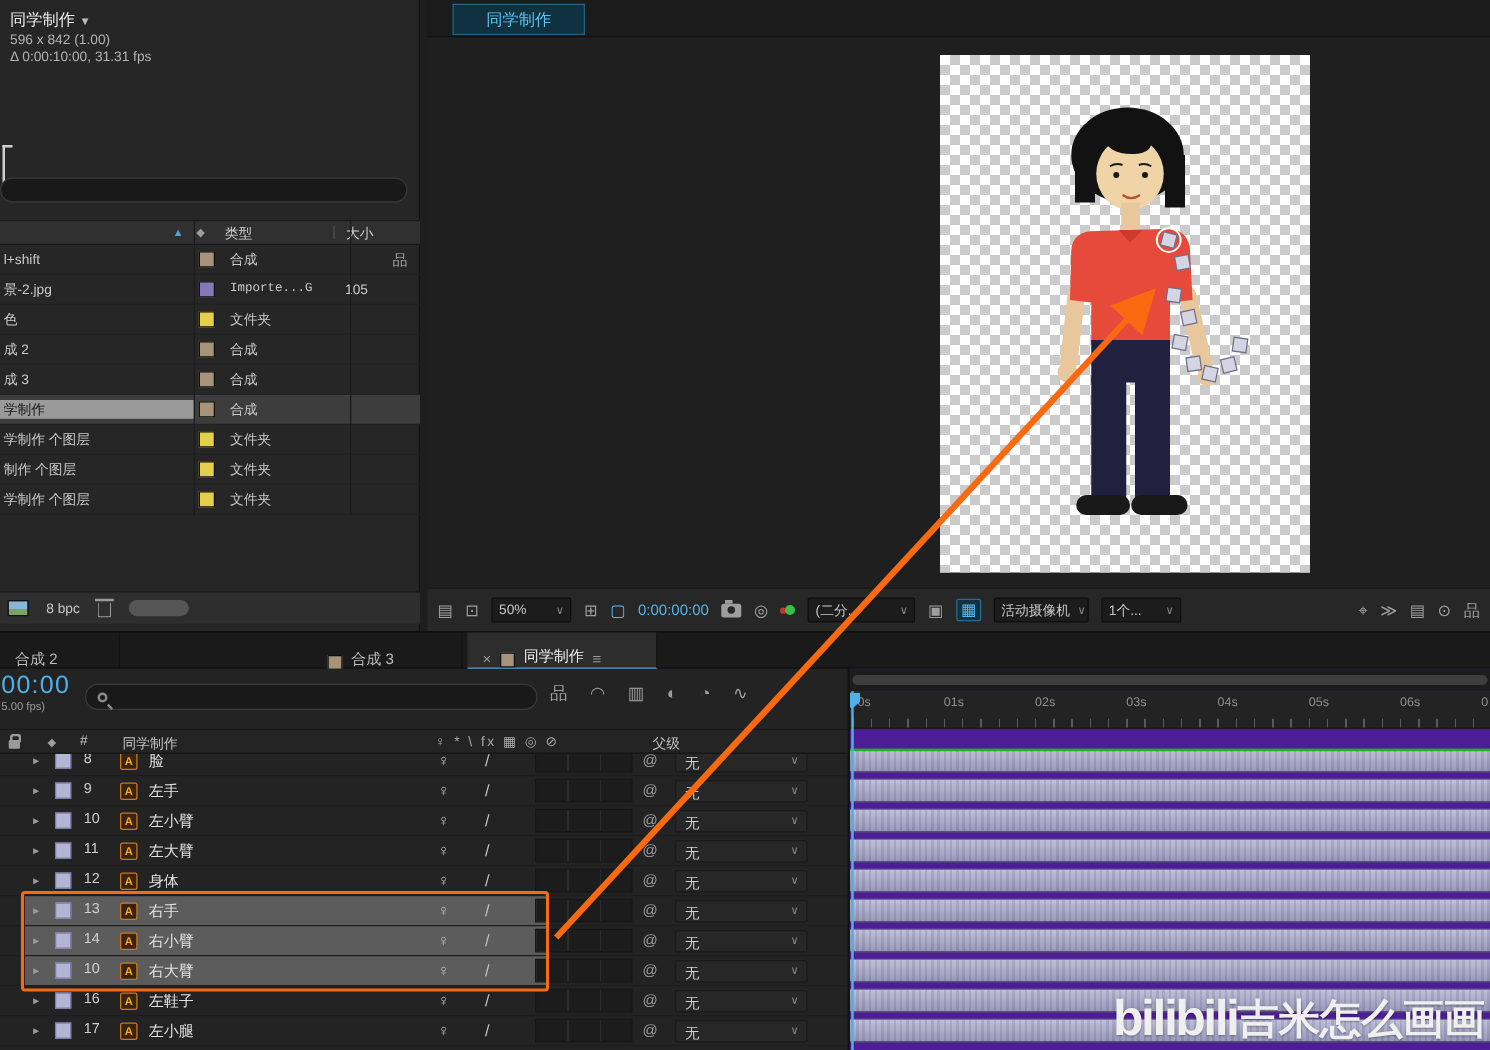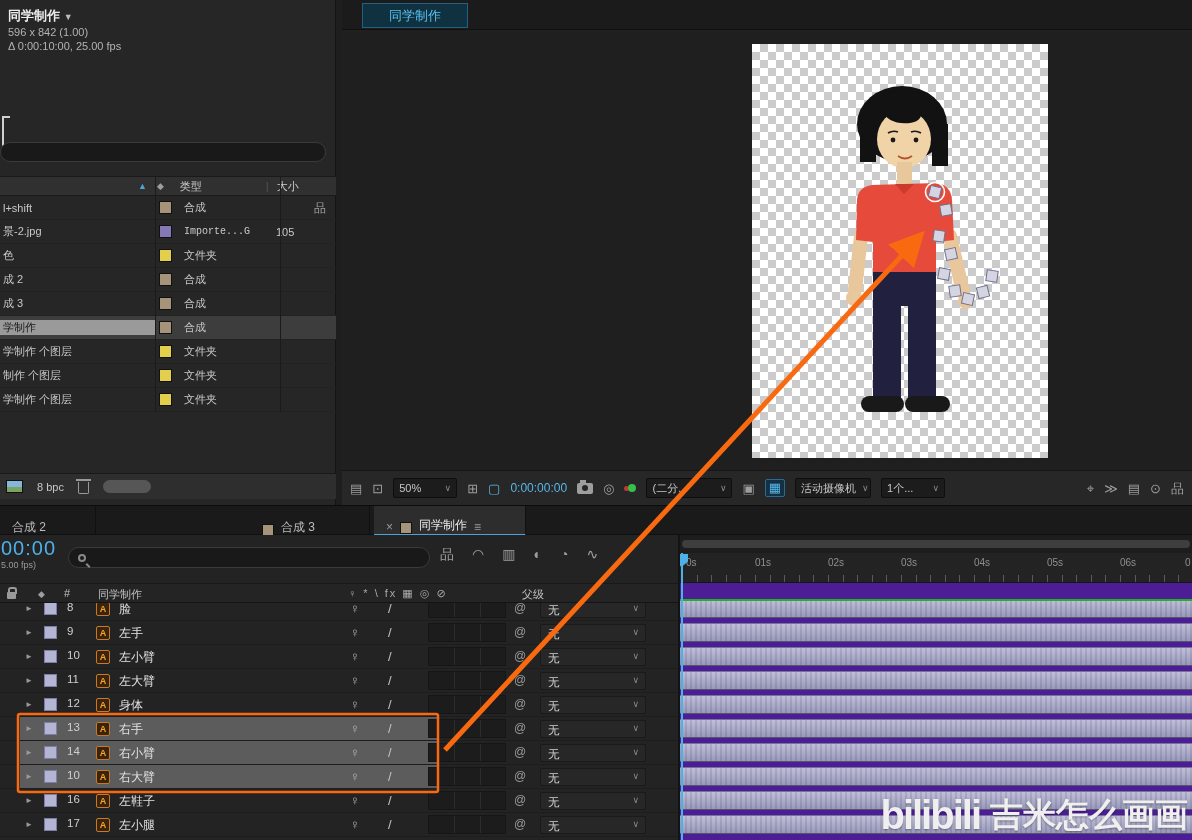--- a/index.html
+++ b/index.html
@@ -3,21 +3,21 @@
 <meta charset="utf-8">
 <style>
   *{margin:0;padding:0;box-sizing:border-box}
   html,body{width:1192px;height:840px;overflow:hidden}
   body{position:relative;background:#1e1e1e;font-family:"Liberation Sans",sans-serif;color:#c8c8c8;font-size:12px}
   .icon{color:#9e9e9e;font-size:13px;line-height:1;display:inline-block}
   .blue{color:#58b6e8}
   
   #project-panel{position:absolute;left:0;top:0;width:336px;height:505px;background:#262626;border-right:1px solid #141414}
   #proj-info{padding:7px 0 0 8px;line-height:1.35}
-  #proj-title{font-size:13px;font-weight:bold;color:#ececec}
+  #proj-title{font-size:13px;font-weight:normal;color:#ececec}
   #proj-sub{font-size:11px;color:#b3b3b3}
   #proj-bracket{position:absolute;left:2px;top:116px;width:8px;height:34px;border-left:2px solid #cfcfcf;border-top:2px solid #cfcfcf;border-bottom:2px solid #cfcfcf}
   #proj-search{position:absolute;left:0;top:142px;width:326px;height:20px;background:#191919;border:1px solid #3a3a3a;border-radius:10px}
   #proj-header{position:absolute;left:0;top:176px;width:336px;height:20px;background:#303030;border-top:1px solid #1a1a1a;border-bottom:1px solid #1a1a1a;display:flex;align-items:center;font-size:11px;color:#cfcfcf}
   .proj-rows{position:absolute;left:0;top:196px;width:336px}
   .proj-row{display:flex;align-items:center;height:24px;font-size:11px;color:#c9c9c9;border-bottom:1px solid #222}
   .p-name{width:155px;padding-left:3px;white-space:nowrap;overflow:hidden}
   .p-swatch{width:13px;height:13px;margin:0 12px 0 4px;border:1px solid #111;flex:none}
   .p-swatch[data-kind="comp"]{background:#a5937a}
   .p-swatch[data-kind="folder"]{background:#e3cf4c}
@@ -86,34 +86,34 @@
   #tl-nav{position:absolute;left:0;top:0;width:512px;height:18px;background:#1d1d1d}
   #tl-nav .navpill{position:absolute;left:2px;right:2px;top:5px;height:8px;background:#3e3e3e;border-radius:4px}
   #tl-ruler{position:absolute;left:0;top:18px;width:512px;height:30px;background:#232323;border-bottom:1px solid #161616}
   #tl-ruler .rlab{position:absolute;top:4px;font-size:10px;color:#8f8f8f}
   #tl-ticks{position:absolute;left:2px;right:0;bottom:0;height:7px;background:repeating-linear-gradient(90deg,#5a5a5a 0 1px,transparent 1px 14.6px)}
   .track-row{position:absolute;left:0;width:512px;height:24px}
   .track-row .bar{margin-top:2px;height:19px;background-image:repeating-linear-gradient(90deg,rgba(40,40,70,.13) 0 2px,transparent 2px 5px),linear-gradient(#c0c0da,#9898ba);border-top:1px solid #74749a;border-bottom:1px solid #55556e}
   #workarea-line{position:absolute;left:0;top:64px;width:512px;height:2px;background:#23b023;z-index:5}
   #cti-line{position:absolute;left:1px;top:18px;bottom:0;width:2px;background:#4fb0e8;z-index:8}
   #cti-head{position:absolute;left:-5px;top:19px;width:13px;height:13px;background:#4fb0e8;clip-path:polygon(0 0,100% 0,100% 58%,50% 100%,0 58%);z-index:8}
-  #watermark{position:absolute;right:4px;bottom:2px;display:flex;align-items:flex-end;gap:10px;z-index:6;color:#efefef;text-shadow:0 1px 2px rgba(0,0,0,.35)}
+  #watermark{position:absolute;right:4px;bottom:2px;display:flex;align-items:flex-end;gap:0;z-index:6;color:#efefef;text-shadow:0 1px 2px rgba(0,0,0,.35)}
   #wm-logo{font-size:40px;font-weight:800;letter-spacing:-2px}
   #wm-text{font-size:33px;font-weight:bold}
   
   #annotation{position:absolute;left:0;top:0;width:1192px;height:840px;z-index:20;pointer-events:none}
 </style>
 </head>
 <body>
 
 <div id="project-panel">
   <div id="proj-info">
     <div id="proj-title"><span>同学制作</span> <span style="font-size:9px;color:#bdbdbd">▼</span></div>
     <div id="proj-sub">596 x 842 (1.00)</div>
-    <div id="proj-sub">Δ 0:00:10:00, 25.00 fps</div>
+    <div id="proj-sub">Δ 0:00:10:00, 31.31 fps</div>
   </div>
   <div id="proj-bracket"></div>
   <div id="proj-search"></div>
 
   <div id="proj-header">
     <span style="margin-left:138px;color:#4ba3d9;font-size:9px">▲</span>
     <span style="margin-left:10px;font-size:9px;color:#9e9e9e">◆</span>
     <span style="margin-left:16px">类型</span>
     <span style="margin-left:64px;color:#555">|</span>
     <span style="margin-left:8px">大小</span>

